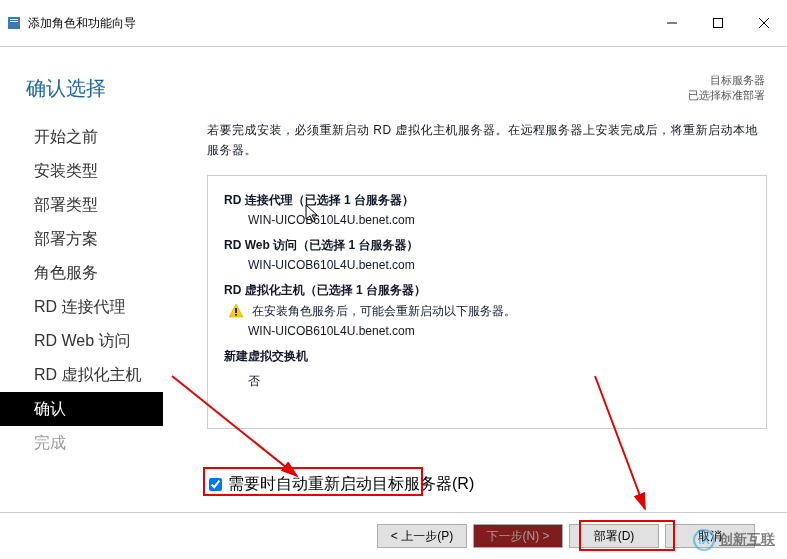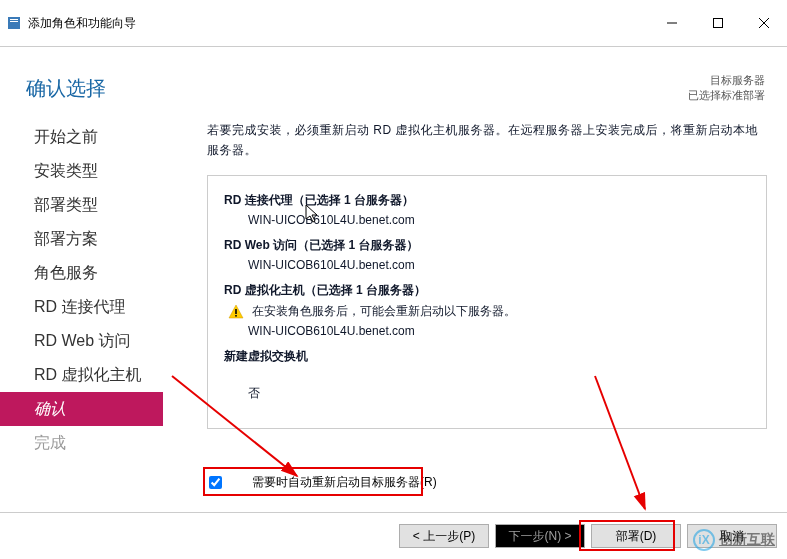--- a/index.html
+++ b/index.html
@@ -11,41 +11,41 @@
 .win-controls { display: flex; height: 100%; }
 .win-btn { width: 46px; height: 100%; display: flex; align-items: center; justify-content: center; font-size: 12px; cursor: pointer; }
 
 .header-row { padding: 26px 22px 8px 26px; display: flex; align-items: center; }
 .page-title { font-size: 20px; color: #1967a5; font-weight: 400; flex: 1; }
 .target-info { text-align: right; font-size: 11px; color: #555; line-height: 1.4; }
 
 .main { display: flex; height: 400px; }
 .sidebar { width: 163px; padding-top: 8px; }
 .side-item { font-size: 16px; color: #333; padding: 5px 8px 5px 34px; line-height: 1.5; cursor: pointer; }
-.side-item.active { background: #be185d; color: #fff; font-style: italic; }
+.side-item.active { background: #000000; color: #fff; }
 .side-item.disabled { color: #9a9a9a; }
 
 .content { flex: 1; padding: 8px 20px 0 44px; font-size: 12px; color: #0f172a; }
 .intro { line-height: 1.7; margin-bottom: 14px; letter-spacing: 0.5px; }
 .panel { border: 1px solid #ccc; padding: 12px 16px 18px 16px; height: 254px; overflow: auto; }
 .role-title { font-weight: bold; margin: 4px 0 4px 0; }
 .server-line { margin: 2px 0 10px 24px; }
-.warning-line { margin: 2px 0 4px 0; display: flex; align-items: flex-end; }
+.warning-line { margin: 2px 0 4px 0; display: flex; align-items: flex-start; }
 .warn-icon { width: 16px; height: 16px; margin: 0 8px 0 4px; display: inline-flex; flex-shrink: 0; }
-.newswitch-title { font-weight: bold; margin: 4px 0 20px 0; }
+.newswitch-title { font-weight: bold; margin: 4px 0 8px 0; }
 .newswitch-val { margin: 2px 0 6px 24px; }
 
 .checkbox-row { position: absolute; left: 209px; top: 474px; display: flex; align-items: center; }
 .checkbox-row input { margin-right: 6px; }
-.checkbox-row label { font-size: 12px; margin-left: 24px; }
+.checkbox-row label { font-size: 16px; }
 .checkbox-hl { position: absolute; left: 203px; top: 467px; width: 220px; height: 29px; border: 2px solid #e60000; pointer-events: none; }
 
-.footer { position: absolute; left: 0; right: 0; bottom: 0; height: 47px; border-top: 1px solid #ccc; display: flex; align-items: center; justify-content: flex-end; padding-right: 10px; gap: 6px; }
+.footer { position: absolute; left: 0; right: 0; bottom: 0; height: 47px; border-top: 1px solid #ccc; display: flex; align-items: center; justify-content: flex-end; padding-right: 32px; gap: 6px; }
 .btn { min-width: 90px; height: 24px; font-size: 12px; background: #e1e1e1; border: 1px solid #adadad; padding: 0 8px; cursor: pointer; }
-.btn:disabled { color: #a0a0a0; background: #000000; }
+.btn:disabled { color: #a0a0a0; background: #7f1d1d; }
 .deploy-hl { position: absolute; right: 112px; bottom: 8px; width: 96px; height: 31px; border: 2px solid #e60000; pointer-events: none; }
 
 .arrow1, .arrow2 { position: absolute; pointer-events: none; }
 .watermark { position: absolute; right: 12px; bottom: 8px; display: flex; align-items: center; opacity: 0.6; }
 .watermark .wm-icon { width: 22px; height: 22px; border: 2px solid #2aa6e3; border-radius: 50%; display: flex; align-items: center; justify-content: center; font-size: 12px; font-weight: bold; color: #2aa6e3; margin-right: 4px; }
 .watermark .wm-text { font-size: 14px; font-weight: bold; color: #333; text-decoration: underline; }
 
 .cursor-ptr { position: absolute; left: 305px; top: 204px; width: 14px; height: 20px; pointer-events: none; }
 </style>
 </head>

